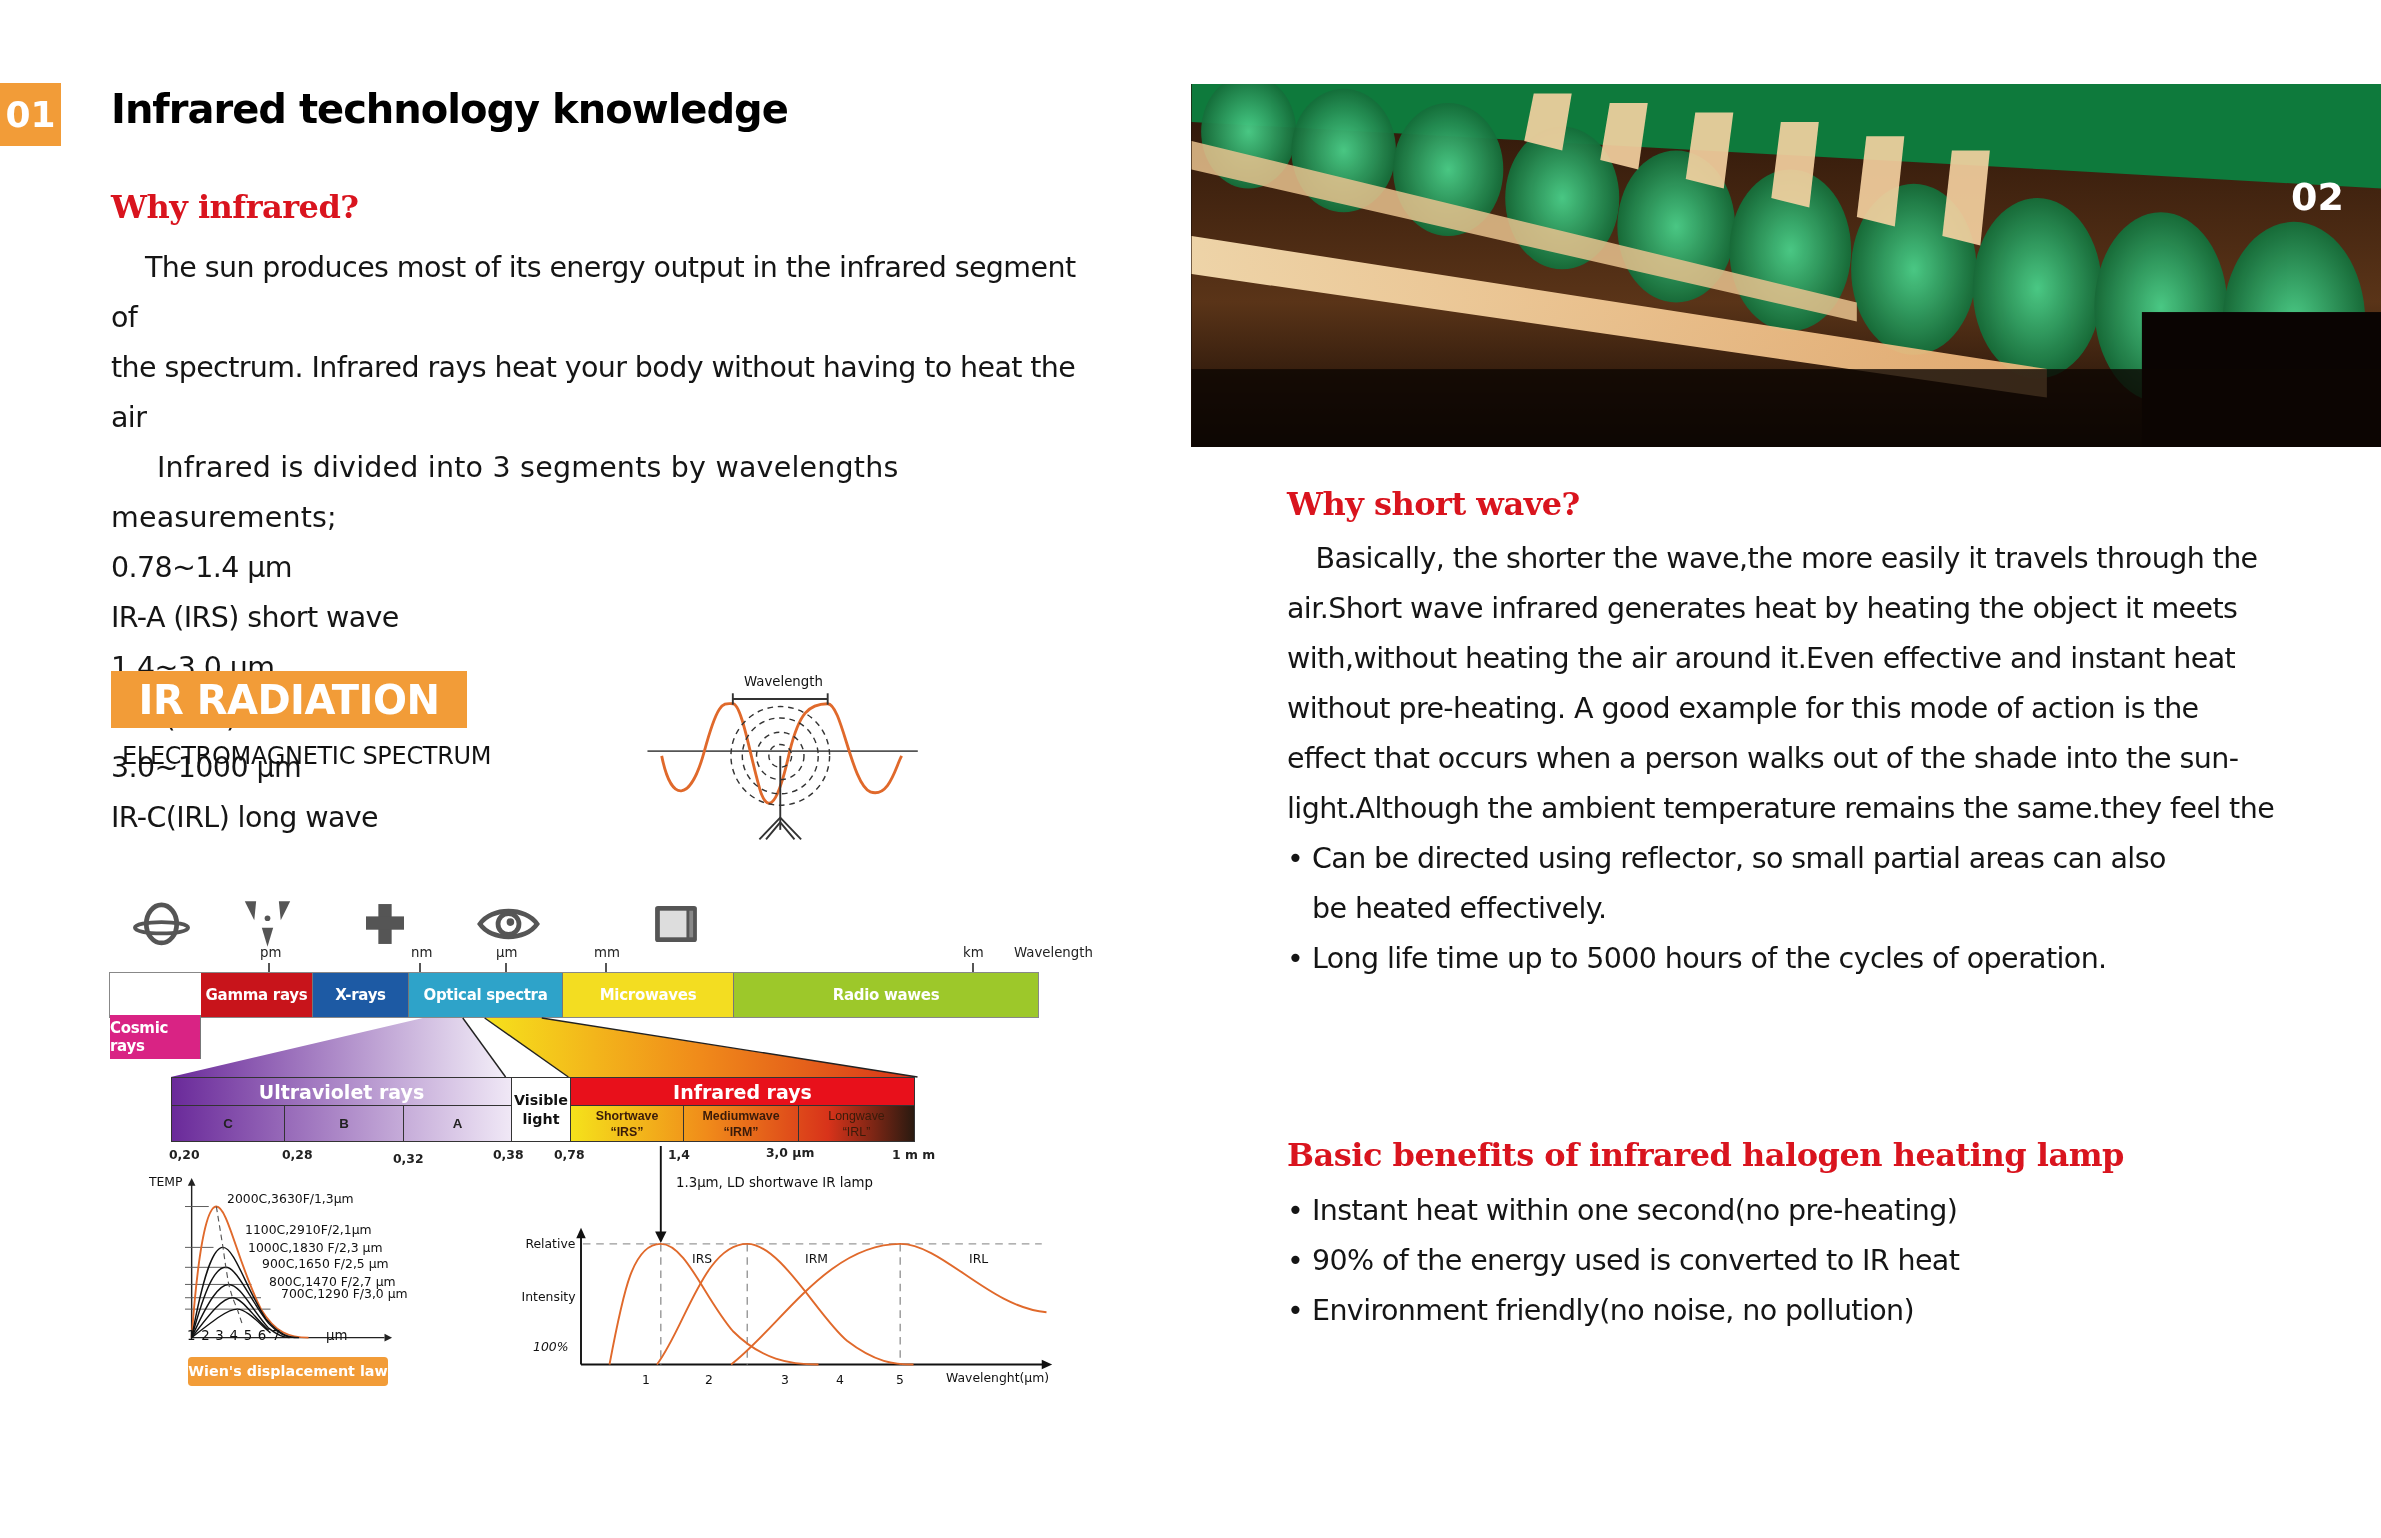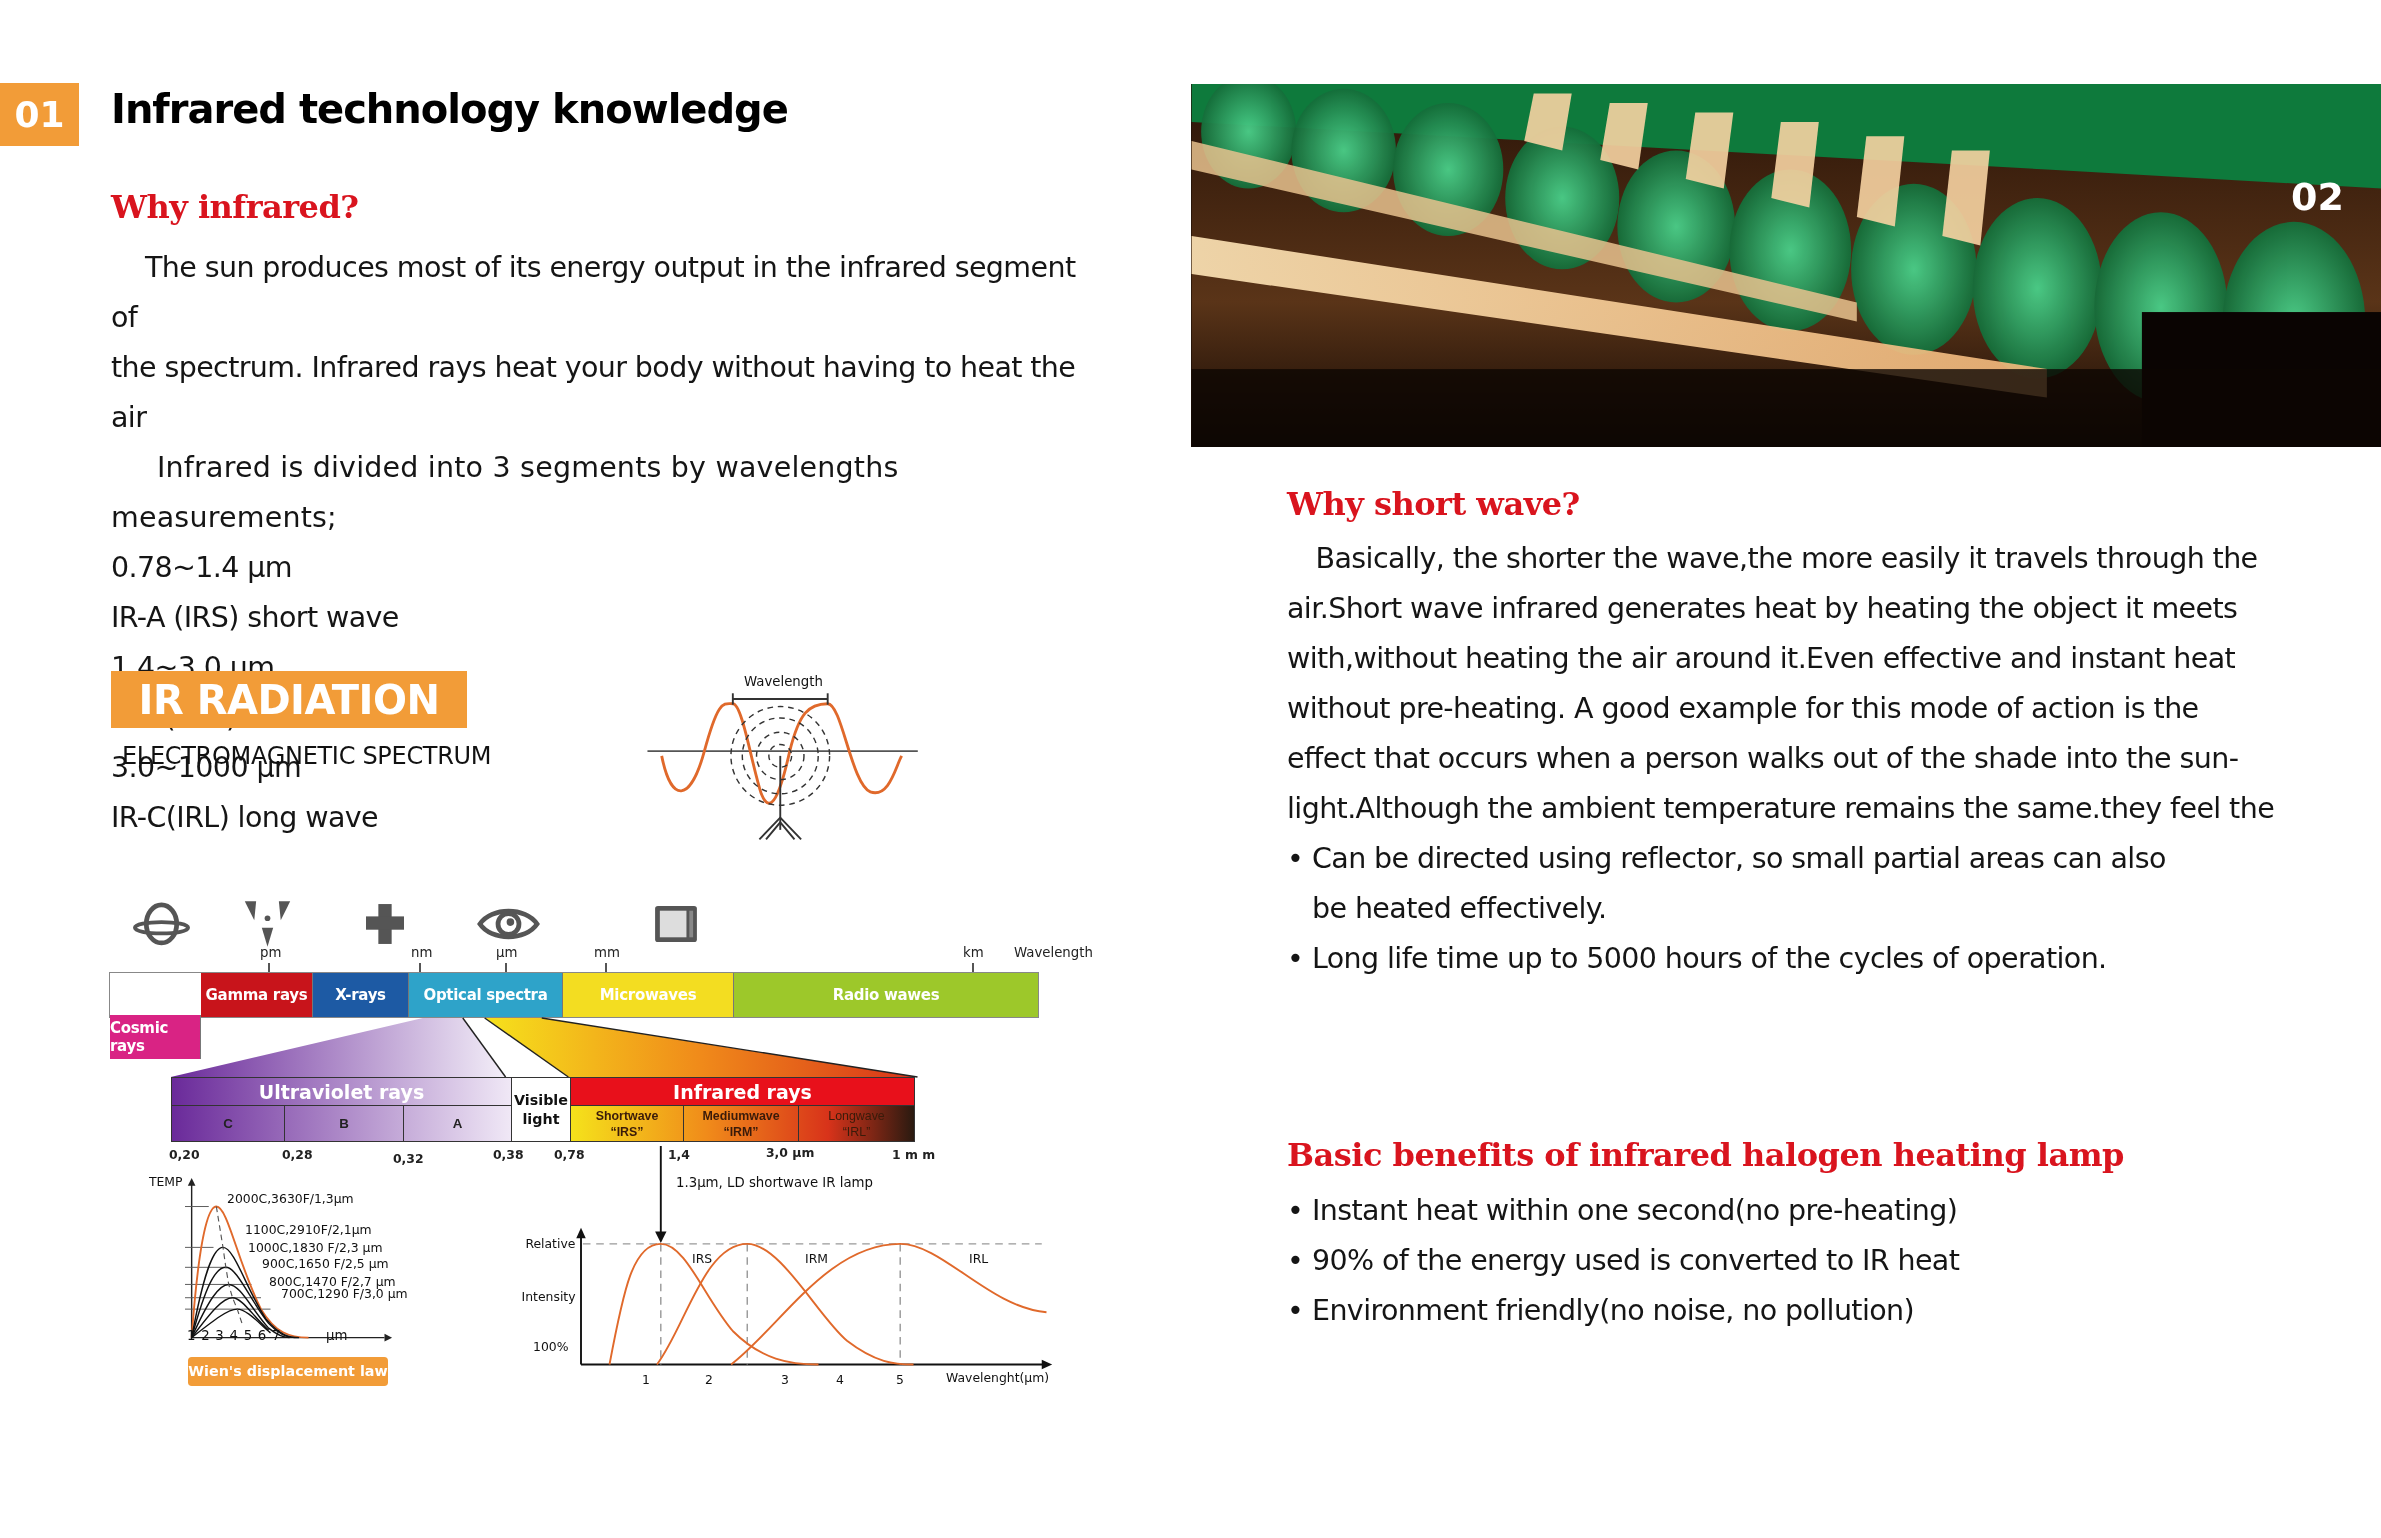--- a/index.html
+++ b/index.html
@@ -1,18 +1,18 @@
 <!DOCTYPE html>
 <html style="font-size:15px"><head>
 <meta charset="utf-8">
 <style>
   html, body { margin:0; padding:0; background:#ffffff; }
   body { width:2382px; height:1539px; position:relative; overflow:hidden; font-family:"Liberation Sans", sans-serif; color:#111; }
   .abs { position:absolute; }
-  .num-box { left:0; top:83px; width:79px; height:63px; background:#f29c38; color:#fff; font-weight:bold; font-size:36px; display:flex; align-items:center; justify-content:center; font-family:"DejaVu Sans", sans-serif; }
+  .num-box { left:0; top:83px; width:61px; height:63px; background:#f29c38; color:#fff; font-weight:bold; font-size:36px; display:flex; align-items:center; justify-content:center; font-family:"DejaVu Sans", sans-serif; }
   .title { left:111px; top:86px; font-size:40px; font-weight:bold; font-family:"DejaVu Sans", sans-serif; letter-spacing:-1px; color:#000; }
   .red-head { color:#d9141e; font-family:"DejaVu Serif", serif; font-weight:bold; font-size:32px; letter-spacing:-0.5px; }
   .body-text { font-family:"DejaVu Sans", sans-serif; font-size:28.5px; color:#151515; line-height:50px; letter-spacing:-0.6px; }
   .para { margin:0; }
   .indent { text-indent:34px; }
   .range-row { display:flex;flex-direction:column; }
   .range-row .r { width:224px; }
   .irbox { left:111px; top:671px; width:356px; height:57px; background:#f29c38; color:#fff; font-family:"DejaVu Sans", sans-serif; font-weight:bold; font-size:40px; display:flex; align-items:center; justify-content:center; letter-spacing:-0.5px; }
   .em-label { left:122px; top:742px; font-family:"DejaVu Sans", sans-serif; font-size:24px; color:#111; letter-spacing:-0.3px; }
   .spec-bar { left:109px; top:972px; height:46px; display:flex; border:1.9px solid #888; box-sizing:border-box; }
@@ -242,21 +242,21 @@
     <line x1="154" y1="103" x2="154" y2="230" stroke="#999" stroke-width="1.5" stroke-dasharray="8,6"></line>
     <line x1="245" y1="103" x2="245" y2="230" stroke="#999" stroke-width="1.5" stroke-dasharray="8,6"></line>
     <line x1="406" y1="103" x2="406" y2="230" stroke="#999" stroke-width="1.5" stroke-dasharray="8,6"></line>
     <path d="M100,230 C115,150 125,103 154,103 C180,103 200,160 230,195 C260,225 290,230 320,230" fill="none" stroke="#e0692b" stroke-width="2"></path>
     <path d="M150,230 C180,190 200,103 245,103 C280,103 320,180 350,205 C380,228 400,230 420,230" fill="none" stroke="#e0692b" stroke-width="2"></path>
     <path d="M228,230 C280,190 330,103 406,103 C450,103 500,170 560,175" fill="none" stroke="#e0692b" stroke-width="2"></path>
   </svg>
   <div class="abs small" style="left:162px; top:28.5px; font-size:13.3px;">1.3μm, LD shortwave IR lamp</div>
   <div class="abs small" style="left:11.4px; top:90px; font-size:12.4px;">Relative</div>
   <div class="abs small" style="left:7.6px; top:143px; font-size:12.4px;">Intensity</div>
-  <div class="abs small" style="left:19px; top:193px; font-size:12.4px;">100%</div>
+  <div class="abs small" style="left:19px; top:193px; font-size:12.4px;font-style:italic;">100%</div>
   <div class="abs small" style="left:178px; top:105px; font-size:12.4px;">IRS</div>
   <div class="abs small" style="left:291px; top:105px; font-size:12.4px;">IRM</div>
   <div class="abs small" style="left:455px; top:105px; font-size:12.4px;">IRL</div>
   <div class="abs small" style="left:128px; top:226px; font-size:12.4px;">1</div>
   <div class="abs small" style="left:191px; top:226px; font-size:12.4px;">2</div>
   <div class="abs small" style="left:267px; top:226px; font-size:12.4px;">3</div>
   <div class="abs small" style="left:322px; top:226px; font-size:12.4px;">4</div>
   <div class="abs small" style="left:382px; top:226px; font-size:12.4px;">5</div>
   <div class="abs small" style="left:432px; top:224px; font-size:12.4px;">Wavelenght(μm)</div>
 </div>

